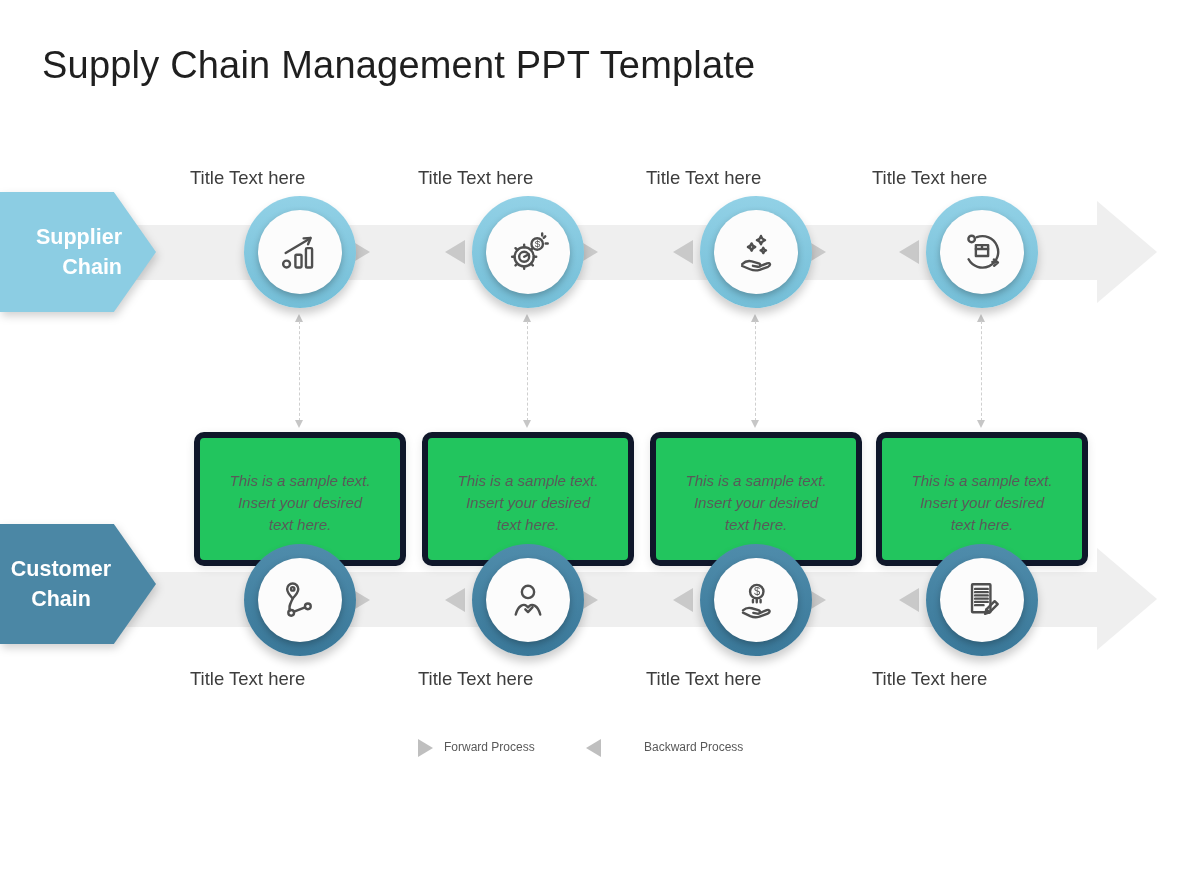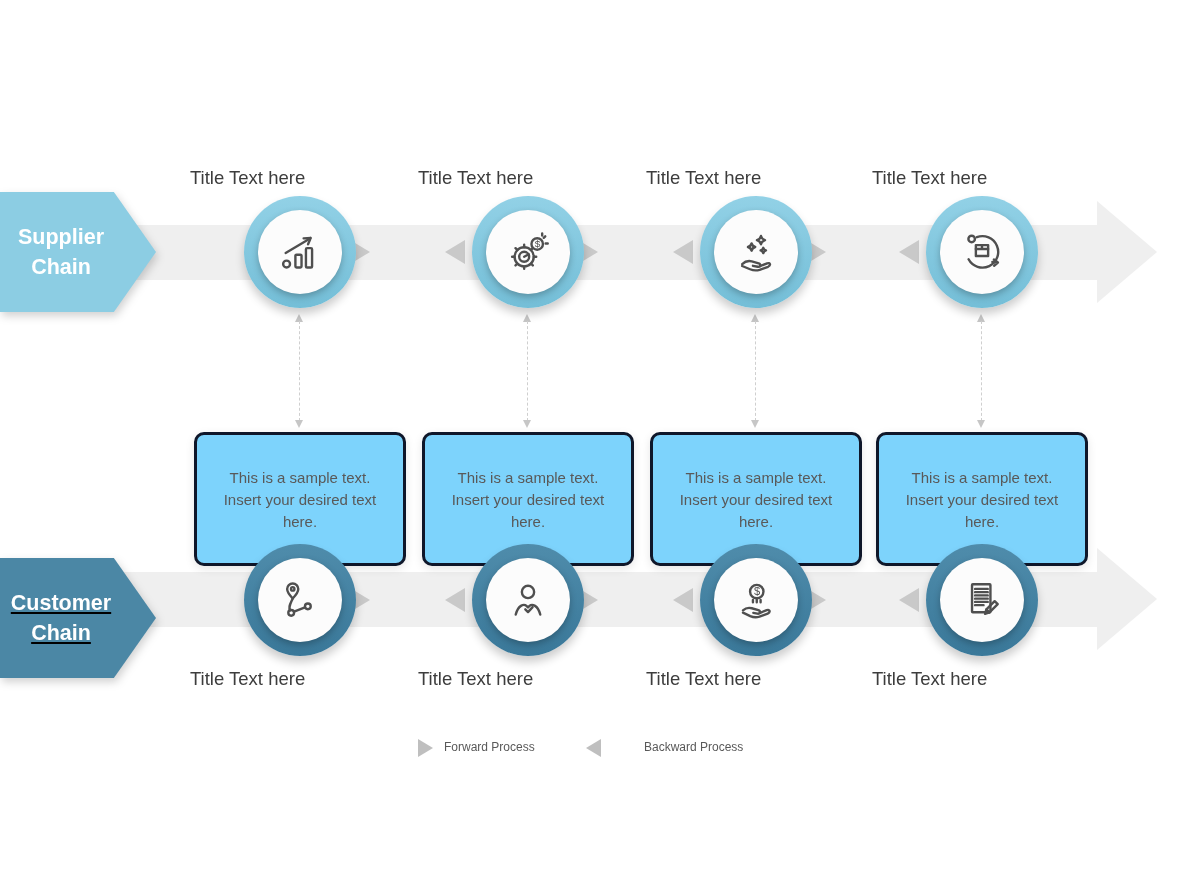--- a/index.html
+++ b/index.html
@@ -19,21 +19,21 @@
   
   .chain-label-wrap { position:absolute; left:0; width:156px; height:120px;
     filter:drop-shadow(2px 4px 4px rgba(0,0,0,0.18)); }
   .chain-label {
     width:100%; height:100%;
     clip-path:polygon(0 0, 73% 0, 100% 50%, 73% 100%, 0 100%);
     color:#ffffff; font-weight:bold; font-size:21.5px; line-height:1.4;
     display:flex; flex-direction:column; align-items:center; justify-content:center;
     padding-right:34px; box-sizing:border-box; text-align:center;
   }
-  .supplier-bg { background:#8CCDE3; }
+  .supplier-bg { background:#8CCDE3;align-items:flex-end; }
   .customer-bg { background:#4B87A5; }
   
   .node { position:absolute; width:112px; height:112px; z-index:5; }
   .ring { width:112px; height:112px; border-radius:50%;
     display:flex; align-items:center; justify-content:center;
     box-shadow:0 6px 10px rgba(0,0,0,0.20); }
   .supplier-ring { background:linear-gradient(180deg,#92D1E6 0%,#74BED7 100%); }
   .customer-ring { background:linear-gradient(180deg,#4F8CAB 0%,#3A7899 100%); }
   .inner { width:84px; height:84px; border-radius:50%; background:#fcfcfc;
     box-shadow:0 3px 7px rgba(0,0,0,0.25);
@@ -56,52 +56,53 @@
   .connector .line { position:absolute; left:4px; top:7px; height:100px; width:0;
     border-left:1px dashed #cfcfcf; }
   .connector .arrow-up { position:absolute; left:0; top:0; width:0; height:0;
     border-left:4.5px solid transparent; border-right:4.5px solid transparent;
     border-bottom:8px solid #c6c6c6; }
   .connector .arrow-down { position:absolute; left:0; bottom:0; width:0; height:0;
     border-left:4.5px solid transparent; border-right:4.5px solid transparent;
     border-top:8px solid #c6c6c6; }
   
   .card { position:absolute; width:212px; height:134px; top:432px;
-    background:#7dd3fc; border:3px solid #0f172a; border-radius:10px;
-    box-shadow:0 3px 10px rgba(0,0,0,0.10); z-index:3; box-sizing:border-box; }
+    background:#22c55e; border:6px solid #0f172a; border-radius:10px;
+    box-shadow:0 3px 10px rgba(0,0,0,0.10); z-index:3; box-sizing:border-box;font-style:italic; }
   .card-text { padding:32px 26px 0; text-align:center; font-size:15px;
     line-height:22px; color:#595959; }
   
   .legend-tri-r { position:absolute; width:0; height:0;
     border-top:9px solid transparent; border-bottom:9px solid transparent;
     border-left:15px solid #bfbfbf; }
   .legend-tri-l { position:absolute; width:0; height:0;
     border-top:9px solid transparent; border-bottom:9px solid transparent;
     border-right:15px solid #bfbfbf; }
   .legend-label { position:absolute; font-size:12px; color:#595959; white-space:nowrap; }
 </style>
 </head>
 <body>
 
 <div class="slide">
 
+  <div class="slide-title">Supply Chain Management PPT Template</div>
 
   <div class="band-body" style="top:225px;"></div>
   <div class="band-head" style="top:201px;"></div>
 
   <div class="band-body" style="top:572px;"></div>
   <div class="band-head" style="top:548px;"></div>
 
   <div class="chain-label-wrap" style="top:192px;">
     <div class="chain-label supplier-bg">
       <span>Supplier</span>
       <span>Chain</span>
     </div>
   </div>
-  <div class="chain-label-wrap" style="top:558px;text-decoration:underline;">
+  <div class="chain-label-wrap" style="top:524px;">
     <div class="chain-label customer-bg">
       <span>Customer</span>
       <span>Chain</span>
     </div>
   </div>
 
   <div class="node-title" style="left:190px; top:167px;">Title Text here</div>
   <div class="node-title" style="left:418px; top:167px;">Title Text here</div>
   <div class="node-title" style="left:646px; top:167px;">Title Text here</div>
   <div class="node-title" style="left:872px; top:167px;">Title Text here</div>

